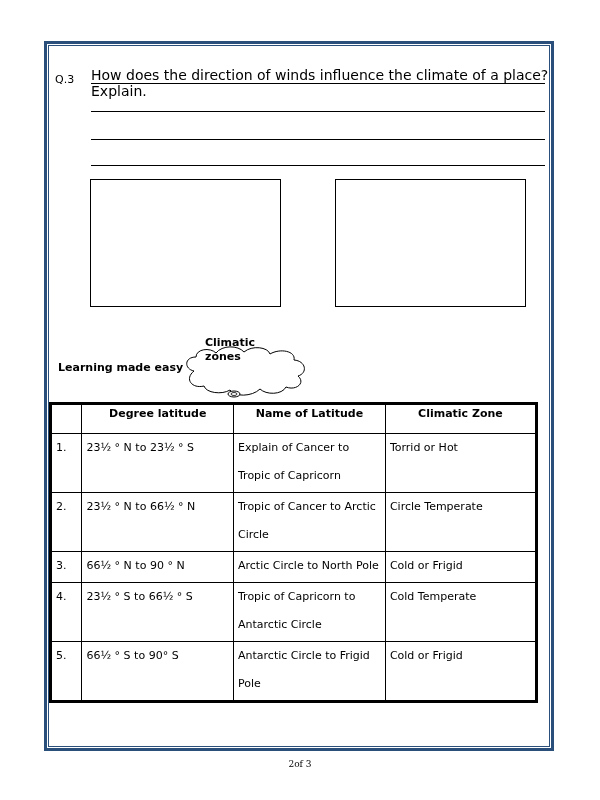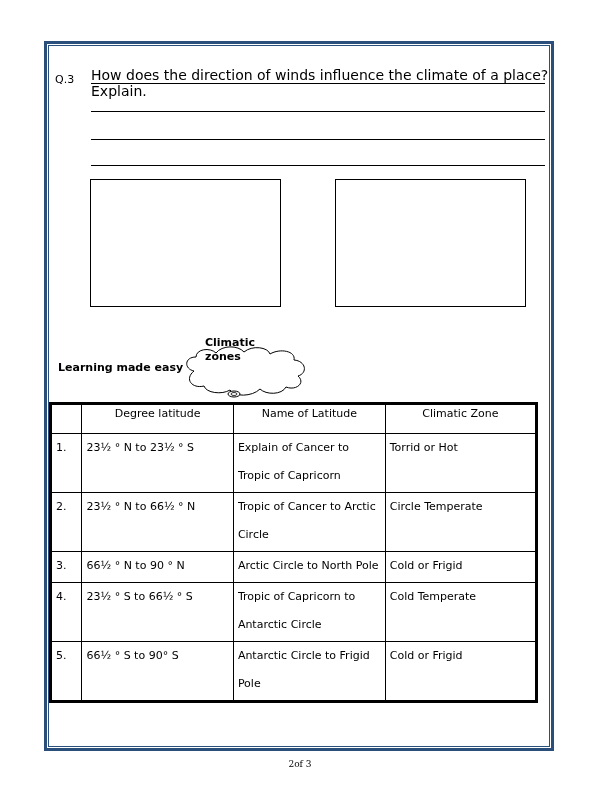--- a/index.html
+++ b/index.html
@@ -13,21 +13,21 @@
   .q-text { position: absolute; left: 91px; top: 51px; font-size: 14px; margin-top: 16px; }
   .ans-line { position: absolute; left: 91px; width: 454px; height: 0; border-top: 1px solid #000; }
   .draw-box { position: absolute; top: 179px; width: 191px; height: 128px; border: 1px solid #000; box-sizing: border-box; }
   .lme { position: absolute; left: 58px; top: 361px; font-size: 11px; font-weight: bold; }
   .cloud { position: absolute; left: 180px; top: 345px; width: 130px; height: 56px; }
   .cloud-text { position: absolute; left: 205px; top: 336px; font-size: 11px; font-weight: bold; line-height: 14px; }
   table.zones { position: absolute; left: 49px; top: 402px; width: 489px; border-collapse: collapse;
                 border: 3px solid #000; font-size: 11px; }
   table.zones th, table.zones td { border: 1px solid #000; vertical-align: top; text-align: left;
                 padding: 2px 4px; line-height: 28px; }
-  table.zones th { font-weight: normal; text-align: center; line-height: 16px; height: 25px; padding-top: 1px; }
+  table.zones th { font-weight: bold; text-align: center; line-height: 16px; height: 25px; padding-top: 1px; }
   table.zones td { padding-top: 0; }
   .c0 { width: 22px; } .c1 { width: 147px; } .c2 { width: 143px; } .c3 { width: 145px; }
   .page-num { position: absolute; left: 0; width: 600px; top: 759px; text-align: center;
               font-family: "DejaVu Serif", serif; font-size: 9px; }
 </style>
 </head>
 <body>
 
 <div class="frame-outer"></div>
 <div class="frame-inner"></div>

